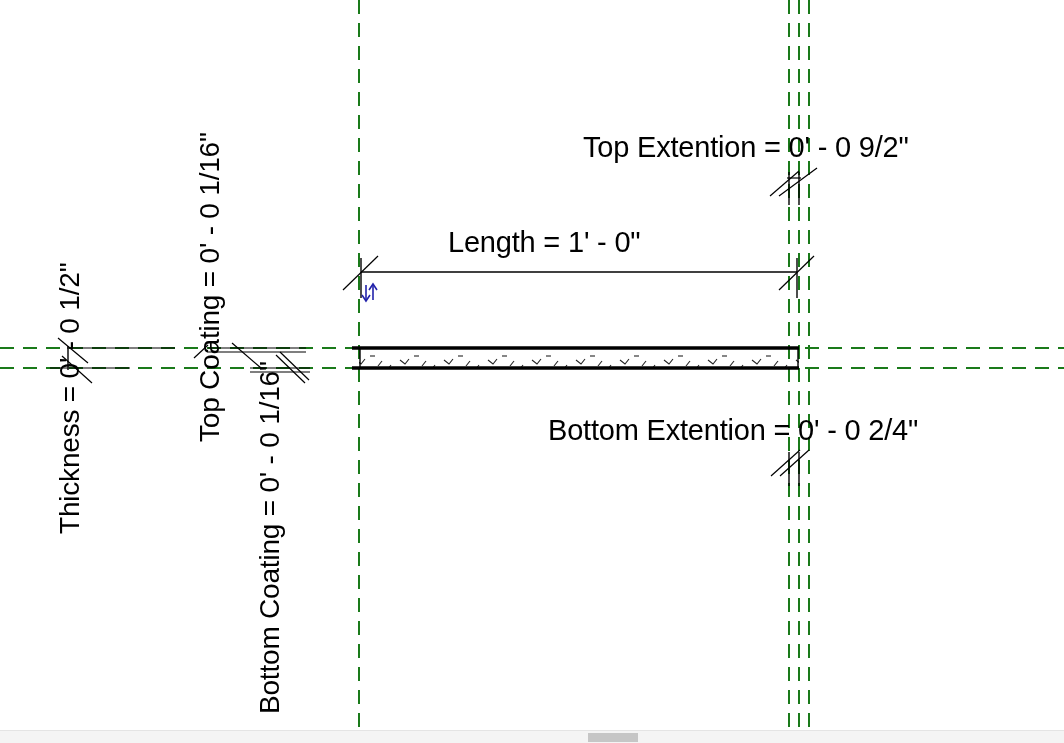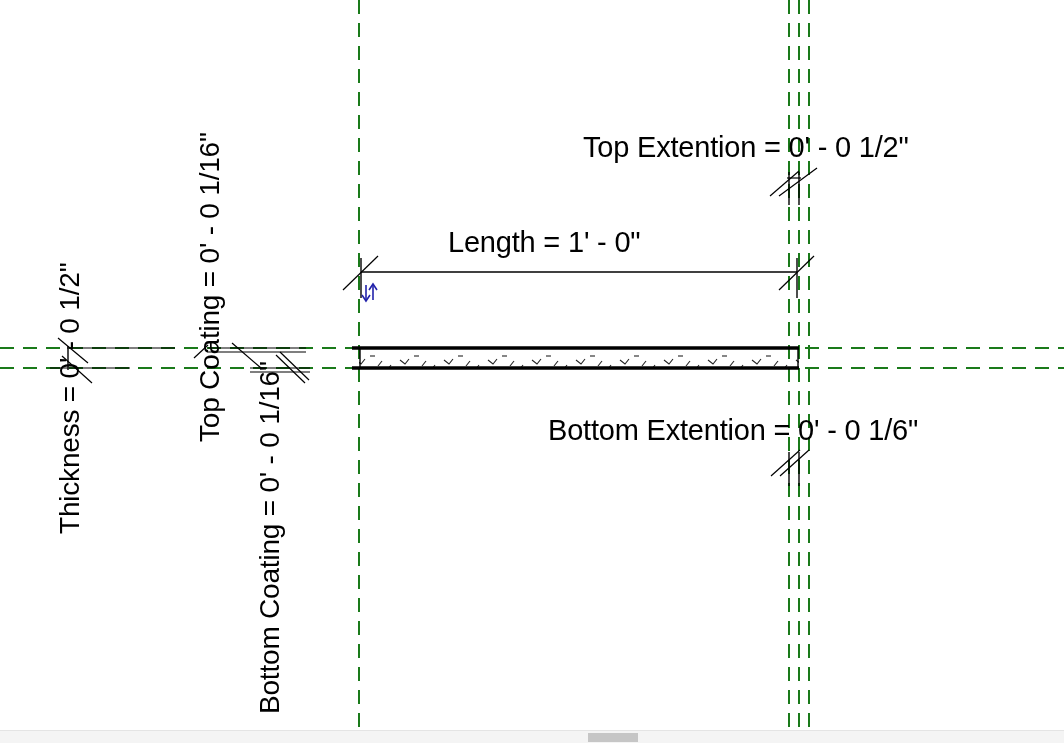--- a/index.html
+++ b/index.html
@@ -170,21 +170,21 @@
   </svg>
 
   <div class="dim-label v-label" style="left: 56px; top: 534px;">Thickness = 0' - 0 1/2"</div>
 
   <div class="dim-label v-label" style="left: 196px; top: 442px;">Top Coating = 0' - 0 1/16"</div>
 
   <div class="dim-label v-label" style="left: 256px; top: 714px;">Bottom Coating = 0' - 0 1/16"</div>
 
   <div class="dim-label h-label" style="left: 448px; top: 228px;">Length = 1' - 0"</div>
 
-  <div class="dim-label h-label" style="left: 583px; top: 133px;">Top Extention = 0' - 0 1/2"</div>
+  <div class="dim-label h-label" style="left: 583px; top: 133px;">Top Extention = 0' - 0 9/2"</div>
 
-  <div class="dim-label h-label" style="left: 548px; top: 416px;">Bottom Extention = 0' - 0 1/6"</div>
+  <div class="dim-label h-label" style="left: 548px; top: 416px;">Bottom Extention = 0' - 0 2/4"</div>
 
   <div id="scrollbar-track">
     <div id="scrollbar-thumb"></div>
   </div>
 
 </div>
 
 </body></html>

